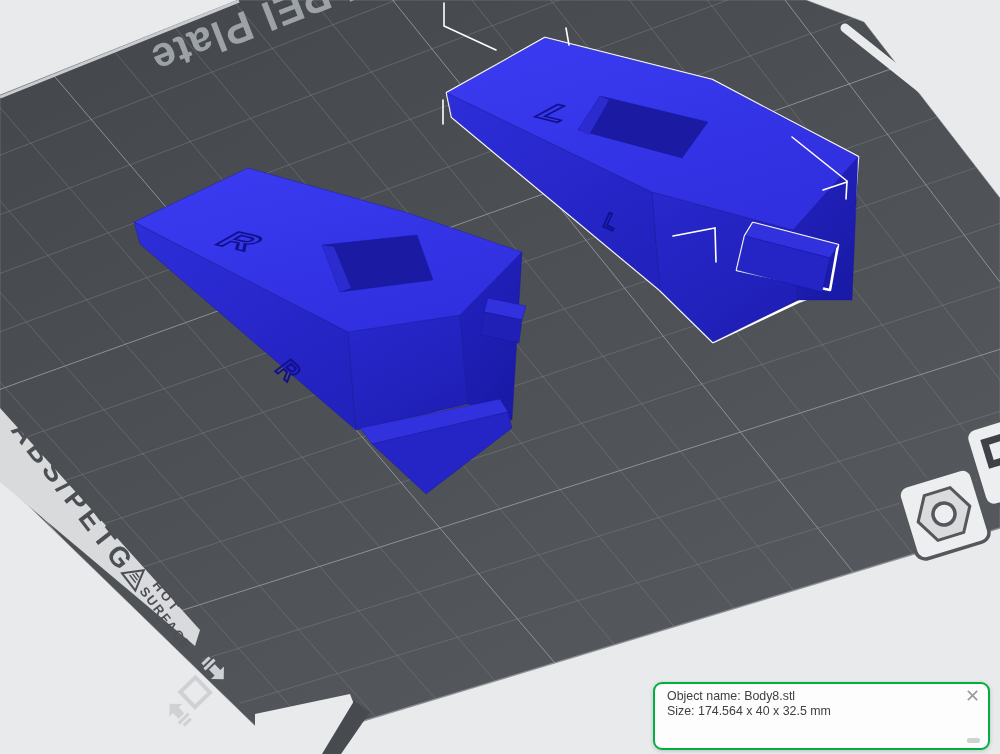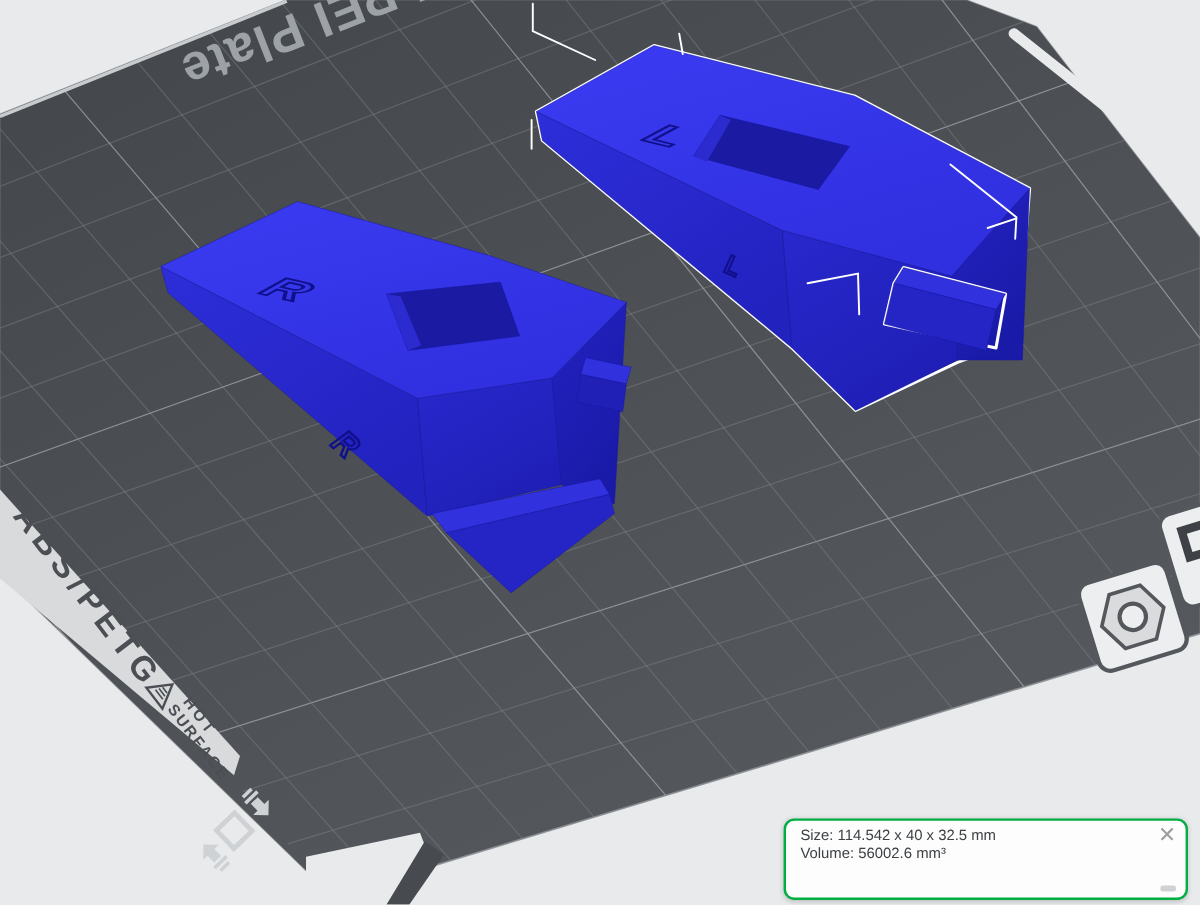--- a/index.html
+++ b/index.html
@@ -171,18 +171,18 @@
       <path class="bbox-line" d="M443,100 L443,124"></path>
       <path class="bbox-line" d="M566,28 L569,45"></path>
       <path class="bbox-line" d="M792,137 L847,181 L846,199"></path>
       <path class="bbox-line" d="M823,190 L847,182"></path>
       <path class="bbox-line" d="M673,236 L715,228 L716,262"></path>
     </g>
   </g>
 </svg>
 
   <div class="info-panel">
-    <div class="info-row">Size: 114.542 x 40 x 32.5 mm</div>
-    <div class="info-row">Volume: 56002.6 mm³</div>
+    <div class="info-row">Object name: Body8.stl</div>
+    <div class="info-row">Size: 174.564 x 40 x 32.5 mm</div>
     <div class="close-btn">✕</div>
     <div class="resize-dash"></div>
   </div>
 </div>
 
 </body></html>

